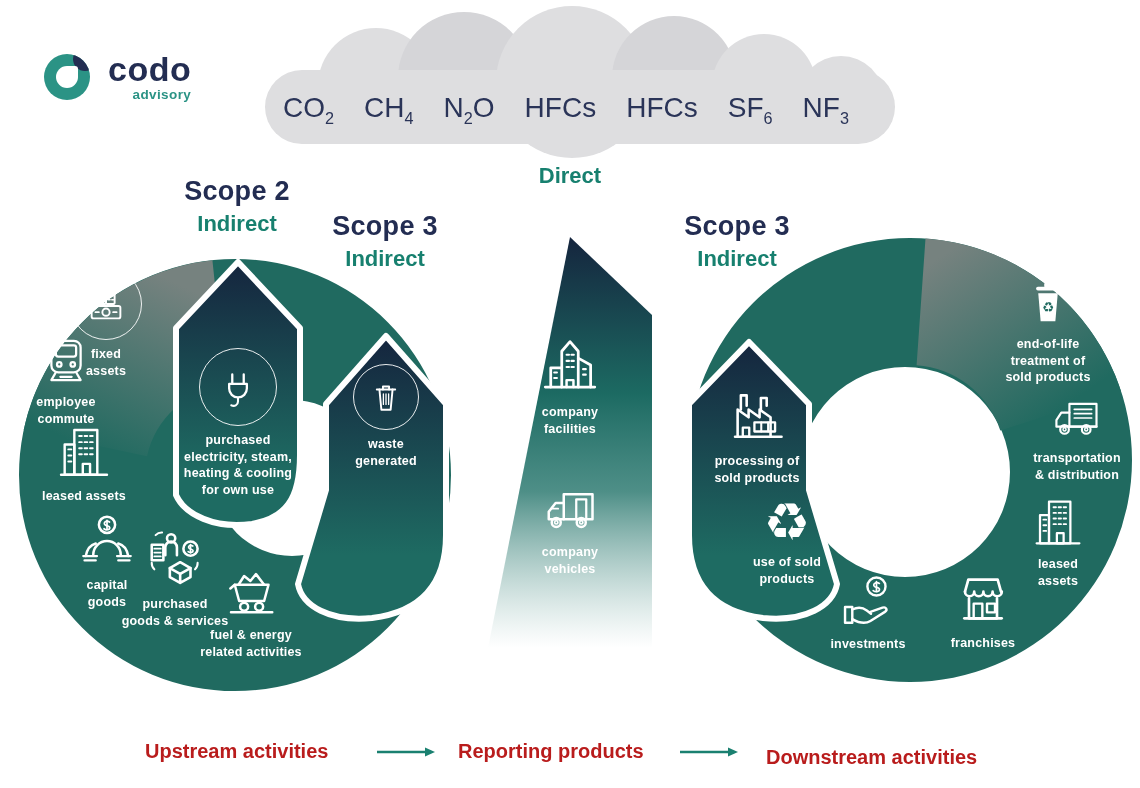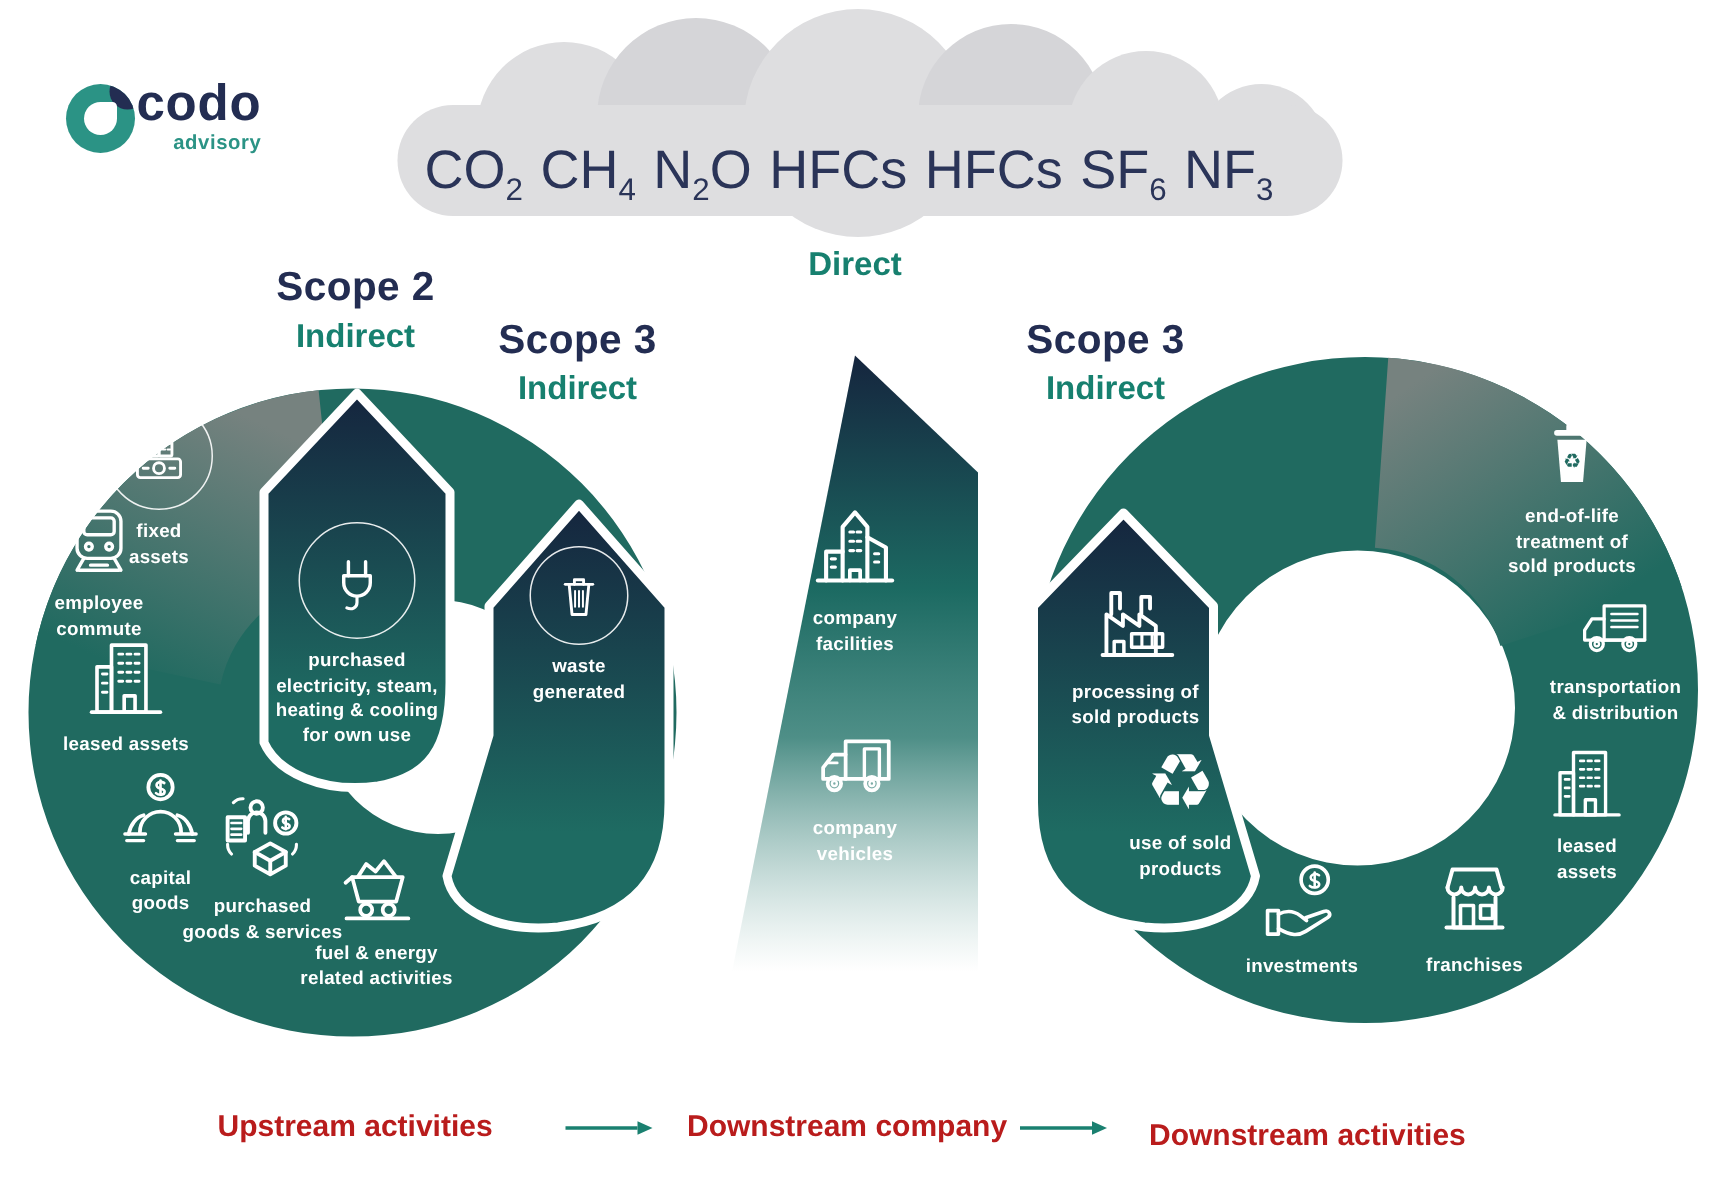--- a/index.html
+++ b/index.html
@@ -1,30 +1,30 @@
 <!DOCTYPE html>
 <html><head>
 <meta charset="utf-8">
 <style>
   html,body{margin:0;padding:0;background:#fff;}
   body{font-family:"Liberation Sans",sans-serif;}
   .stage{position:relative;width:1140px;height:788px;overflow:hidden;background:#fff;}
   .art{position:absolute;left:0;top:0;}
   
-  .logo{position:absolute;left:44px;top:52px;display:flex;align-items:flex-end;gap:1px;}
+  .logo{position:absolute;left:44px;top:52px;display:flex;align-items:center;gap:18px;}
   .logo-icon{width:46px;height:46px;border-radius:50%;background:#2B9385;position:relative;overflow:hidden;flex:0 0 auto;}
   .logo-notch{position:absolute;right:-7px;top:-7px;width:24px;height:24px;border-radius:50%;background:#232D52;}
   .logo-leaf{position:absolute;left:12px;top:12px;width:22px;height:22px;background:#fff;border-radius:50% 14% 50% 50%;}
   .logo-brand{font-size:34px;font-weight:800;color:#232D52;line-height:1;letter-spacing:.5px;}
   .logo-tagline{font-size:13.5px;font-weight:700;color:#2B9385;text-align:right;letter-spacing:.4px;margin-top:1px;}
   
   .puff{position:absolute;border-radius:50%;background:#DEDEE0;}
   .puff.d{background:#D5D5D8;}
   .cloud-base{position:absolute;left:265px;top:70px;width:630px;height:74px;border-radius:37px;background:#DEDEE0;}
-  .gases{position:absolute;left:283px;top:92px;width:566px;display:flex;justify-content:space-between;align-items:center;font-size:36px;font-weight:500;color:#2A3458;}
+  .gases{position:absolute;left:283px;top:92px;width:566px;display:flex;justify-content:space-between;align-items:center;font-size:28px;font-weight:500;color:#2A3458;}
   .gas{white-space:nowrap;}
   .gas sub{font-size:.58em;line-height:1;}
   
   .scopehead{position:absolute;width:200px;text-align:center;}
   .scopehead .t{font-size:27px;font-weight:800;color:#232D52;letter-spacing:.3px;}
   .scopehead .k{font-size:22px;font-weight:600;color:#17806F;margin-top:4px;}
   
   .node{position:absolute;display:flex;flex-direction:column;align-items:center;text-align:center;color:#fff;}
   .nlabel{font-size:12.5px;font-weight:700;line-height:1.32;letter-spacing:.2px;margin-top:6px;}
   .icon-ring{border:1.8px solid rgba(255,255,255,.9);border-radius:50%;display:flex;align-items:center;justify-content:center;box-sizing:border-box;}
@@ -395,20 +395,20 @@
         </svg>
       </span>
     <div class="nlabel">end-of-life<br>treatment of<br>sold products</div>
   </div>
 
   <div class="legend-label" style="left:145px;top:740px">Upstream activities</div>
   <svg class="legend-arrow" style="left:375px;top:745px" width="62" height="14" viewBox="0 0 62 14">
     <path d="M2 7h48" stroke="#1A8070" stroke-width="2.4" fill="none"></path>
       <path d="M50 2.5L60 7L50 11.5Z" fill="#1A8070"></path>
   </svg>
-  <div class="legend-label" style="left:458px;top:740px">Downstream company</div>
+  <div class="legend-label" style="left:458px;top:740px">Reporting products</div>
   <svg class="legend-arrow" style="left:678px;top:745px" width="62" height="14" viewBox="0 0 62 14">
     <path d="M2 7h48" stroke="#1A8070" stroke-width="2.4" fill="none"></path>
       <path d="M50 2.5L60 7L50 11.5Z" fill="#1A8070"></path>
   </svg>
   <div class="legend-label" style="left:766px;top:746px">Downstream activities</div>
 
 </div>
 
 </body></html>

